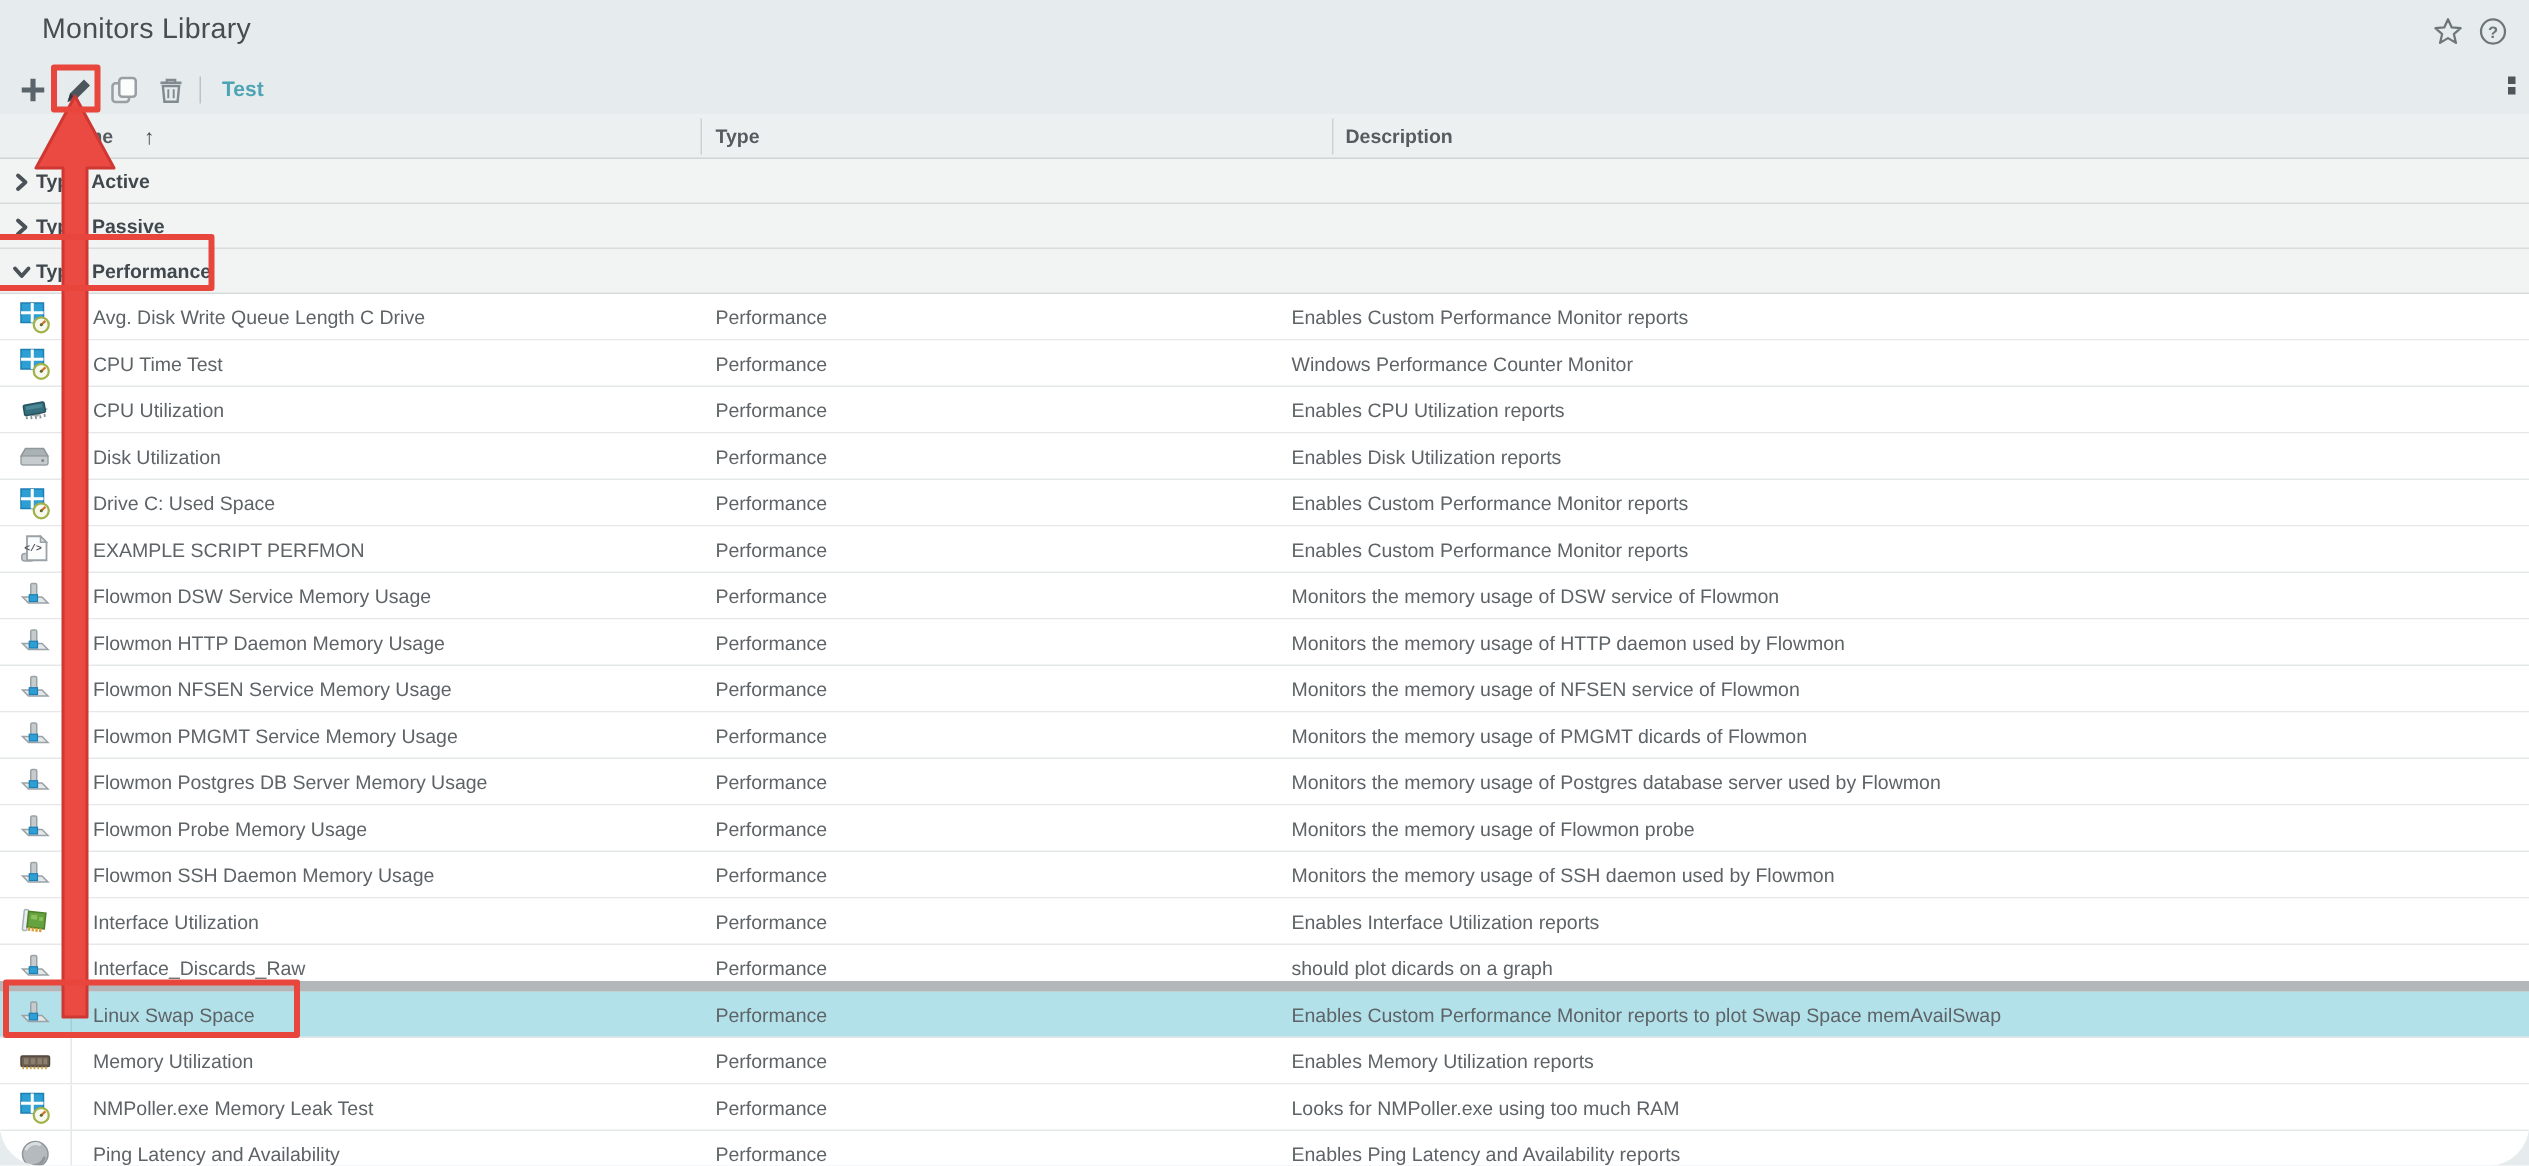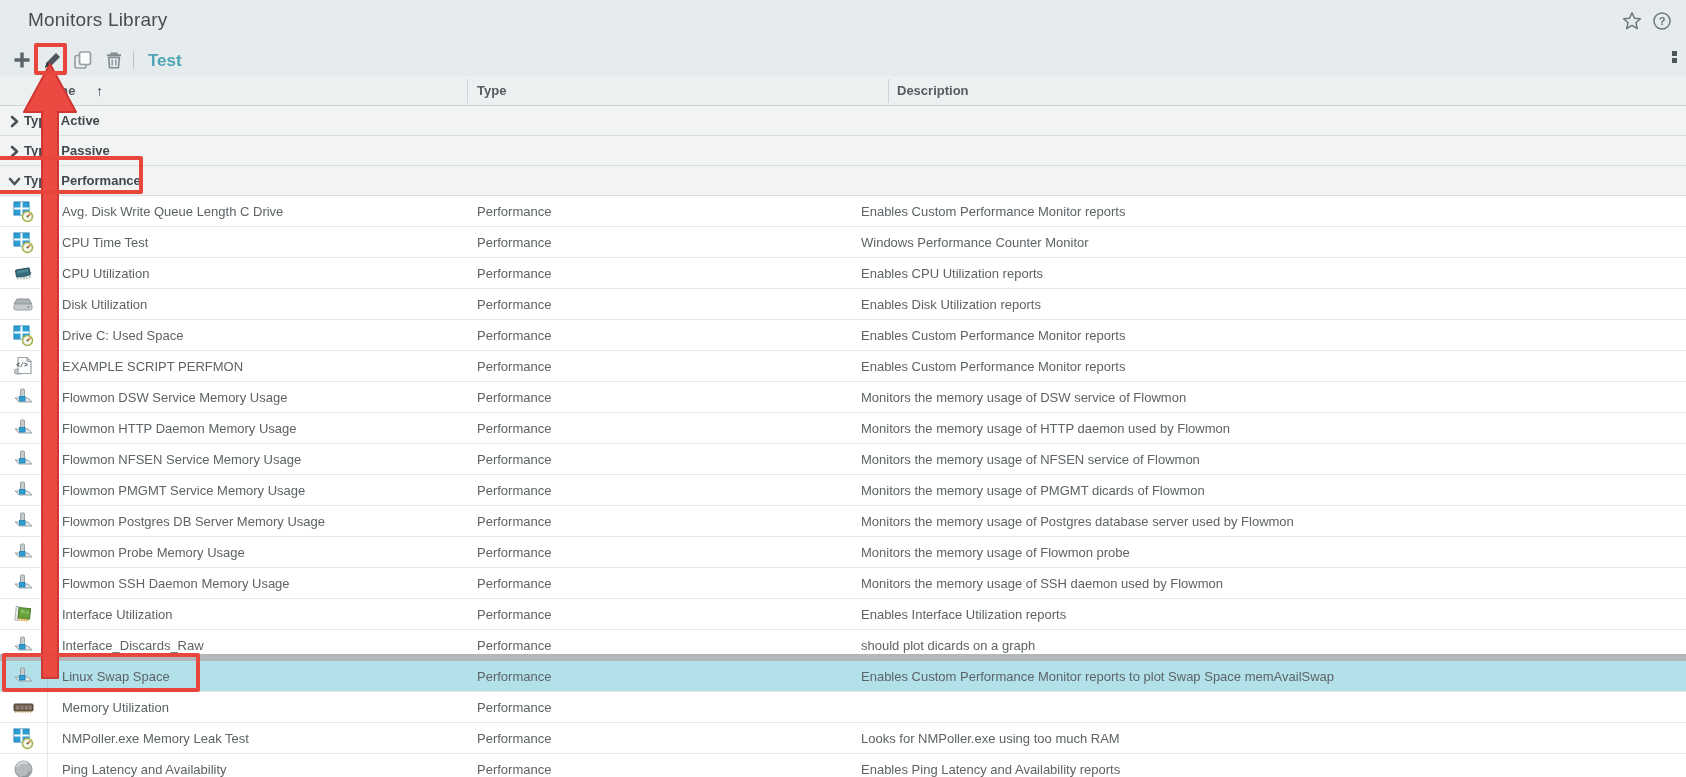--- a/index.html
+++ b/index.html
@@ -1,34 +1,34 @@
 <!DOCTYPE html>
 <html><head>
 <meta charset="utf-8">
 <style>
   * { box-sizing: border-box; margin: 0; padding: 0; }
   html,body { width:1686px; height:777px; }
   body { font-family: "Liberation Sans", "DejaVu Sans", sans-serif; background:#e6eced; }
-  .page { position:relative; width:1686px; height:777px; overflow:hidden; background:#e6eced; }
+  .page { position:relative; width:1686px; height:777px; overflow:hidden; background:#e6eced;border-radius:27px; }
 
   
   .titlebar { position:absolute; left:0; top:0; width:100%; height:44px; }
   .page-title { position:absolute; left:28px; top:9px; font-size:19px; font-weight:400; color:#474d50; letter-spacing:.2px; }
   .title-icons { position:absolute; right:14px; top:11px; display:flex; gap:10px; }
   .tbtn { background:none; border:none; cursor:pointer; padding:0; line-height:0; }
 
   
   .toolbar { position:absolute; left:0; top:44px; width:100%; height:32px; }
   .toolbar .tbtn { position:absolute; top:3px; height:26px; width:26px; }
   .btn-add    { left:9px; }
   .btn-edit   { left:39px; }
   .btn-copy   { left:70px; }
   .btn-del    { left:101px; }
   .tb-sep { position:absolute; left:133px; top:7px; width:1px; height:18px; background:#bcc2c5; }
-  .test-link { position:absolute; left:148px; top:7px; font-size:17px; font-weight:600; color:#4da4b4; background:none; border:none; cursor:pointer; }
+  .test-link { position:absolute; left:148px; top:7px; font-size:14px; font-weight:600; color:#4da4b4; background:none; border:none; cursor:pointer; }
   .kebab { position:absolute; right:7px; top:50px; width:7px; height:16px; background:none; border:none; cursor:pointer; padding:0; }
   .kebab i { display:block; width:5px; height:5px; background:#4e565c; margin-bottom:2px; }
 
   
   .table { position:absolute; left:0; top:76px; width:1686px; background:#fff; }
   .thead { position:relative; height:30px; background:#edf0f0; border-bottom:1px solid #cfd4d5; }
   .th { position:absolute; top:0; height:30px; line-height:30px; font-size:13px; font-weight:600; color:#555b5f; cursor:pointer; background:none; border:none; }
   .th-name { left:40px; }
   .th-type { left:477px; }
   .th-desc { left:897px; }
@@ -355,20 +355,21 @@
               <rect x="2" y="8" width="19" height="7" rx="1" fill="#6e6154" stroke="#4e443a" stroke-width="1"></rect>
               <rect x="4" y="9.5" width="3" height="4" fill="#8d7f6e"></rect>
               <rect x="8.5" y="9.5" width="3" height="4" fill="#8d7f6e"></rect>
               <rect x="13" y="9.5" width="3" height="4" fill="#8d7f6e"></rect>
               <rect x="17" y="9.5" width="2.5" height="4" fill="#8d7f6e"></rect>
               <path d="M3.5 15 v1.8 M6 15 v1.8 M8.5 15 v1.8 M11 15 v1.8 M13.5 15 v1.8 M16 15 v1.8 M18.5 15 v1.8" stroke="#c9a23f" stroke-width="1.1"></path>
             </svg>
           </span>
           <span class="cell cell-name">Memory Utilization</span>
           <span class="cell cell-type">Performance</span>
+          <span class="cell cell-desc">Enables Memory Utilization reports</span>
         </div>
         <div class="row">
           <span class="cell-icon">
             <svg width="23" height="23" viewBox="0 0 23 23">
               <rect x="2" y="2" width="15" height="13" fill="#2e9fd4" stroke="#1d7fb2" stroke-width="1"></rect>
               <path d="M2 8.5 h15 M9.5 2 v13" stroke="#fff" stroke-width="2"></path>
               <circle cx="15.5" cy="16.5" r="5" fill="#f6f8ee" stroke="#a2b14a" stroke-width="1.5"></circle>
               <path d="M15.5 16.5 L18.3 13.9" stroke="#d2722f" stroke-width="1.5"></path>
               <circle cx="15.5" cy="16.5" r="1" fill="#5d6a2e"></circle>
             </svg>

